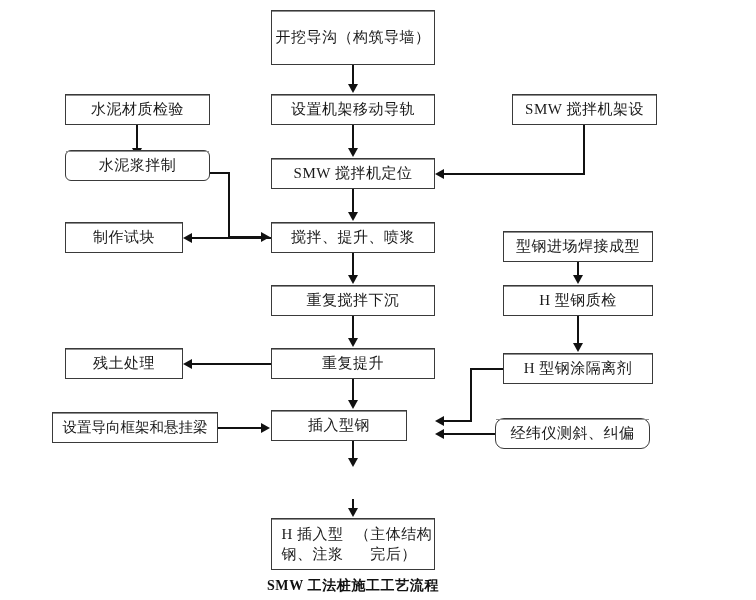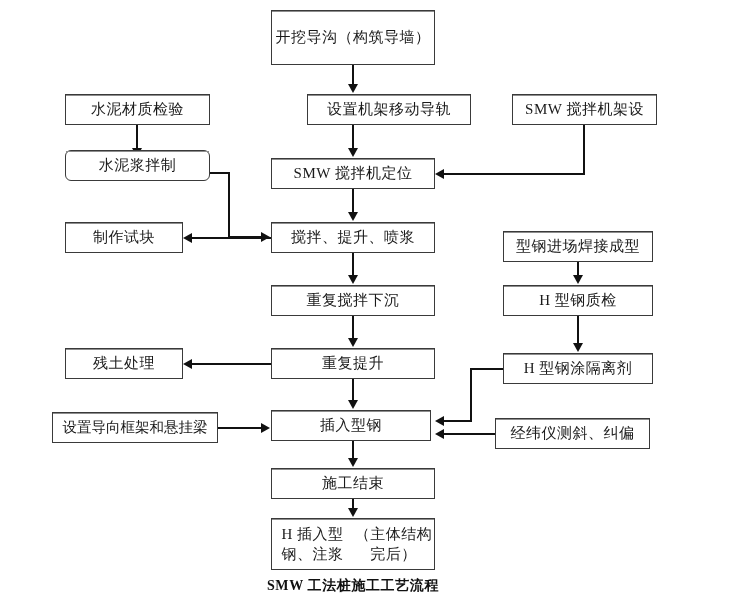--- a/index.html
+++ b/index.html
@@ -147,21 +147,21 @@
 
   <div class="node" style="left:271px; top:10px; width:164px; height:55px;">
     <span>开挖导沟</span>
     <span class="line2">（构筑导墙）</span>
   </div>
 
   <div class="node" style="left:65px; top:94px; width:145px; height:31px;">
     <span>水泥材质检验</span>
   </div>
 
-  <div class="node" style="left:271px; top:94px; width:164px; height:31px;margin-left:36px;">
+  <div class="node" style="left:271px; top:94px; width:164px; height:31px;">
     <span>设置机架移动导轨</span>
   </div>
 
   <div class="node" style="left:512px; top:94px; width:145px; height:31px;">
     <span>SMW 搅拌机架设</span>
   </div>
 
   <div class="node" style="left:65px; top:150px; width:145px; height:31px;border-radius:6px;">
     <span>水泥浆拌制</span>
   </div>
@@ -199,31 +199,28 @@
   </div>
 
   <div class="node" style="left:503px; top:353px; width:150px; height:31px;">
     <span>H 型钢涂隔离剂</span>
   </div>
 
   <div class="node tight" style="left:52px; top:412px; width:166px; height:31px;">
     <span>设置导向框架和悬挂梁</span>
   </div>
 
-  <div class="node" style="left:271px; top:410px; width:160px; height:31px;">
+  <div class="node" style="left:271px; top:410px; width:136px; height:31px;">
     <span>插入型钢</span>
   </div>
 
-  <div class="node" style="left:495px; top:418px; width:155px; height:31px;">
+  <div class="node" style="left:495px; top:418px; width:155px; height:31px;border-radius:9px;">
     <span>经纬仪测斜、纠偏</span>
   </div>
 
-  <div class="node" style="left:271px; top:468px; width:164px; height:31px;">
-    <span>施工结束</span>
-  </div>
 
   <div class="node" style="left:271px; top:518px; width:164px; height:52px;">
     <span>H 插入型钢、注浆</span>
     <span class="line2">（主体结构完后）</span>
   </div>
 
   <div id="caption" style="left:253px; top:577px; width:200px;">SMW 工法桩施工工艺流程</div>
 
 </div>
 

